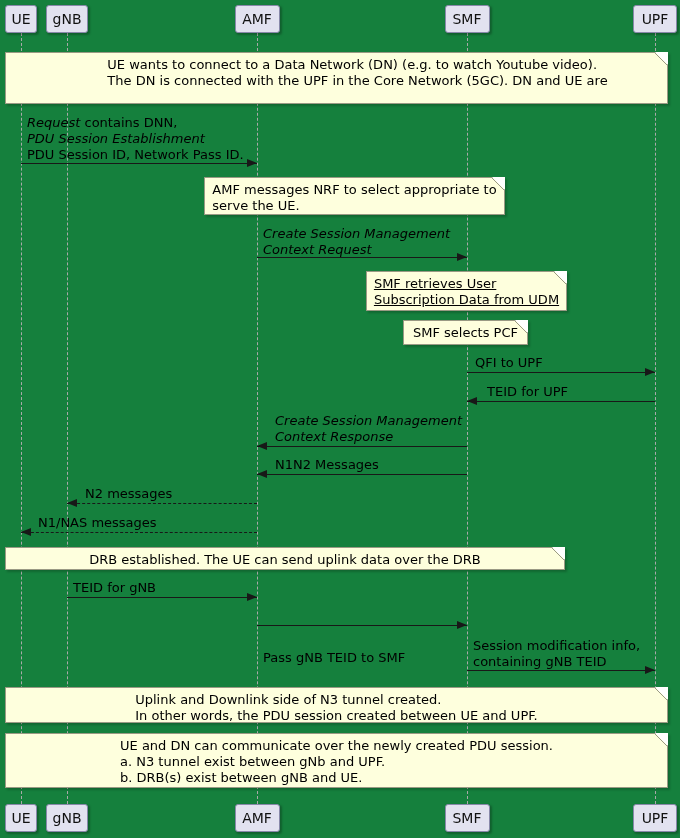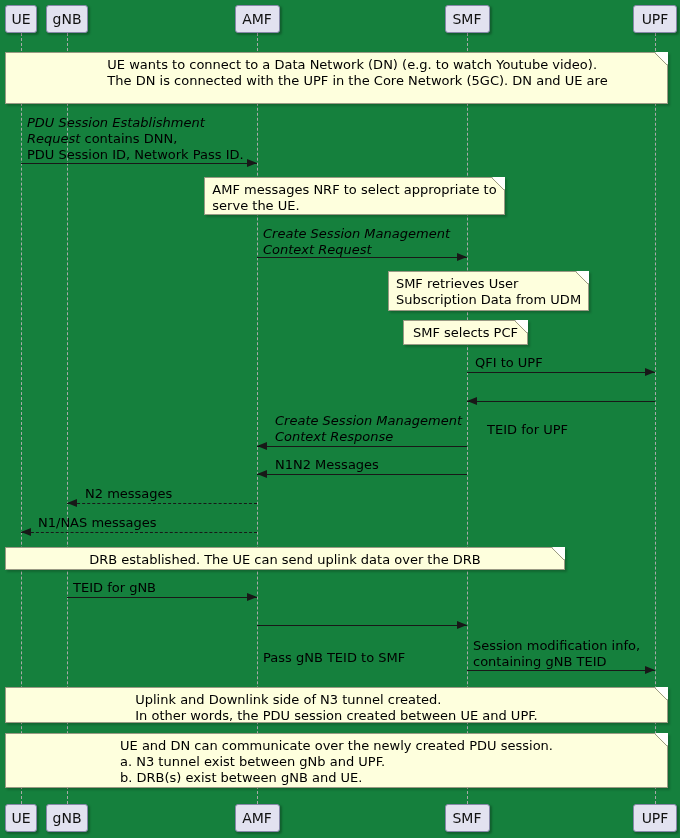--- a/index.html
+++ b/index.html
@@ -75,21 +75,21 @@
     <div class="note" style="left: 204px; top: 177px; width: 301px; height: 38px;">
       <div class="note-lines">
         <div class="note-line">AMF messages NRF to select appropriate to</div>
         <div class="note-line">serve the UE.</div>
       </div>
       <div class="fold"><svg width="14" height="14">
           <polygon points="1,0 14,0 14,13" fill="#ffffff"></polygon>
           <path d="M0,0 L13,13 L14,13" stroke="#9A9A84" fill="none"></path>
         </svg></div>
     </div>
-    <div class="note" style="left: 388px; top: 271px; width: 201px; height: 40px;">
+    <div class="note" style="left: 366px; top: 271px; width: 201px; height: 40px; text-decoration: underline;">
       <div class="note-lines">
         <div class="note-line">SMF retrieves User</div>
         <div class="note-line">Subscription Data from UDM</div>
       </div>
       <div class="fold"><svg width="14" height="14">
           <polygon points="1,0 14,0 14,13" fill="#ffffff"></polygon>
           <path d="M0,0 L13,13 L14,13" stroke="#9A9A84" fill="none"></path>
         </svg></div>
     </div>
     <div class="note" style="left: 403px; top: 320px; width: 125px; height: 25px;">
@@ -127,38 +127,38 @@
         <div class="note-line">b. DRB(s) exist between gNB and UE.</div>
       </div>
       <div class="fold"><svg width="14" height="14">
           <polygon points="1,0 14,0 14,13" fill="#ffffff"></polygon>
           <path d="M0,0 L13,13 L14,13" stroke="#9A9A84" fill="none"></path>
         </svg></div>
     </div>
     <div class="msg-line-solid" style="left: 21px; top: 163px; width: 236px;"></div>
     <div class="arrow-right" style="left: 247px; top: 159px;"></div>
     <div class="msg-label" style="left: 27px; top: 115px;">
+      <div><span class="it">Request</span><span> contains DNN,</span></div>
       <div><span class="it">PDU Session Establishment</span></div>
-      <div><span class="it">Request</span><span> contains DNN,</span></div>
       <div><span>PDU Session ID, Network Pass ID.</span></div>
     </div>
     <div class="msg-line-solid" style="left: 257px; top: 257px; width: 210px;"></div>
     <div class="arrow-right" style="left: 457px; top: 253px;"></div>
     <div class="msg-label" style="left: 263px; top: 226px;">
       <div><span class="it">Create Session Management</span></div>
       <div><span class="it">Context Request</span></div>
     </div>
     <div class="msg-line-solid" style="left: 467px; top: 372px; width: 188px;"></div>
     <div class="arrow-right" style="left: 645px; top: 368px;"></div>
     <div class="msg-label" style="left: 475px; top: 355px;">
       <div><span>QFI to UPF</span></div>
     </div>
     <div class="msg-line-solid" style="left: 467px; top: 401px; width: 188px;"></div>
     <div class="arrow-left" style="left: 467px; top: 397px;"></div>
-    <div class="msg-label" style="left: 487px; top: 384px; margin-top: 38px;">
+    <div class="msg-label" style="left: 487px; top: 384px;">
       <div><span>TEID for UPF</span></div>
     </div>
     <div class="msg-line-solid" style="left: 257px; top: 446px; width: 210px;"></div>
     <div class="arrow-left" style="left: 257px; top: 442px;"></div>
     <div class="msg-label" style="left: 275px; top: 413px;">
       <div><span class="it">Create Session Management</span></div>
       <div><span class="it">Context Response</span></div>
     </div>
     <div class="msg-line-solid" style="left: 257px; top: 474px; width: 210px;"></div>
     <div class="arrow-left" style="left: 257px; top: 470px;"></div>

